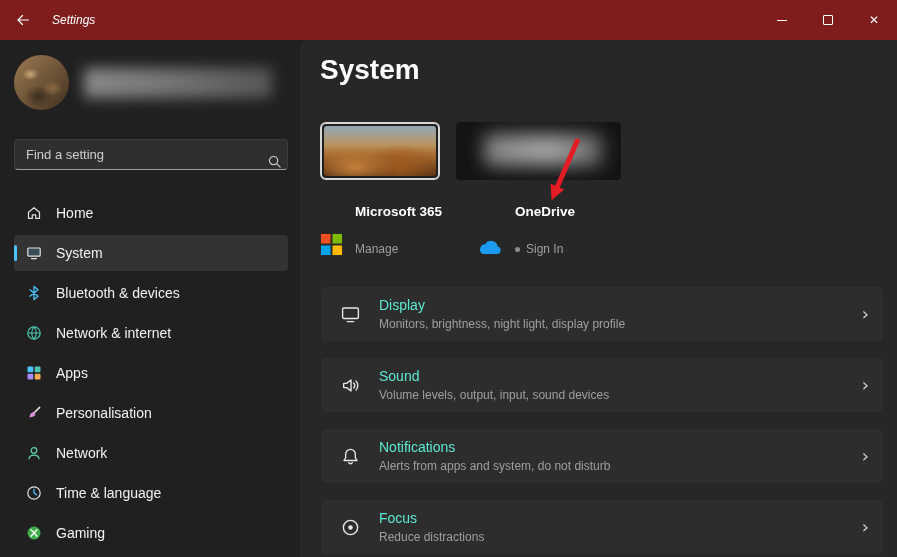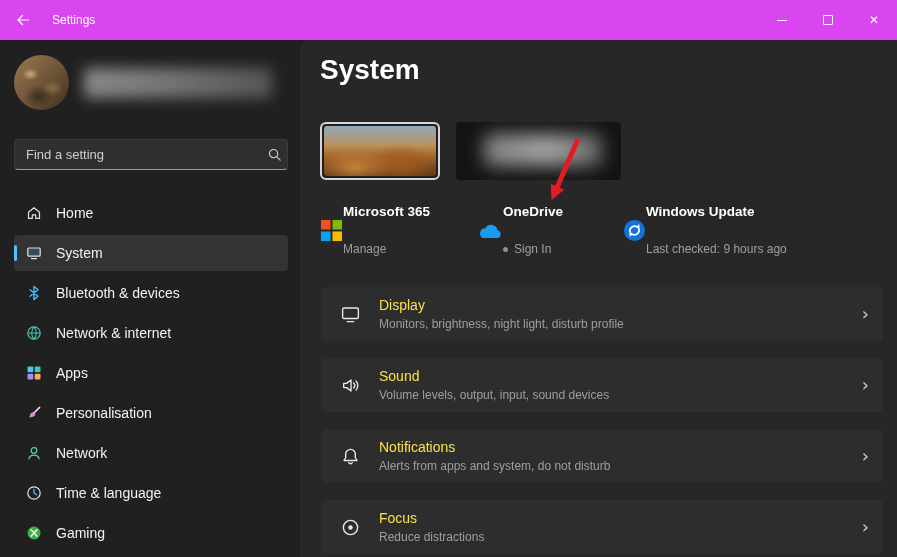--- a/index.html
+++ b/index.html
@@ -1,21 +1,21 @@
 <!DOCTYPE html>
 <html><head>
 <meta charset="utf-8">
 <style>
   * { box-sizing: border-box; margin: 0; padding: 0; }
   html,body { width:897px; height:557px; overflow:hidden; background:#111; }
   body { font-family:"Liberation Sans","DejaVu Sans",sans-serif; }
   .window { position:relative; width:897px; height:557px; background:#202020; overflow:hidden; color:#fff; }
 
   
-  .titlebar { height:40px; display:flex; align-items:center; padding-left:6px; background:#d946ef; }
+  .titlebar { height:40px; display:flex; align-items:center; padding-left:6px; background:#7f1d1d;font-style:italic; }
   .back-btn { width:34px; height:30px; display:flex; align-items:center; justify-content:center; border-radius:4px; cursor:pointer; }
   .tb-title { font-size:12px; color:#fff; margin-left:12px; }
   .win-controls { margin-left:auto; display:flex; height:40px; align-self:flex-start; }
   .win-btn { width:46px; height:40px; display:flex; align-items:center; justify-content:center; font-size:12px; color:#fff; cursor:pointer; }
   .min-glyph { display:block; width:10px; height:1px; background:#fff; }
   .max-glyph { display:block; width:10px; height:10px; border:1px solid #fff; border-radius:1px; }
 
   
   .content { display:flex; height:517px; }
   .sidebar { width:300px; flex-shrink:0; padding:0 12px 0 14px; }
@@ -26,21 +26,21 @@
   .avatar { width:55px; height:55px; border-radius:50%; flex-shrink:0;
     background: radial-gradient(14px 10px at 30% 35%, #caa87a 0%, transparent 60%),
                 radial-gradient(16px 12px at 70% 60%, #8a6a45 0%, transparent 65%),
                 radial-gradient(20px 16px at 45% 75%, #3c2f20 0%, transparent 70%),
                 linear-gradient(135deg, #9c7a52 0%, #6b5236 55%, #41301f 100%); }
   .name-blur { margin-left:15px; width:188px; height:30px; border-radius:3px;
     background: linear-gradient(90deg,#9c9c9c 0%, #848484 45%, #5f5f5f 100%);
     filter: blur(7px); opacity:.85; }
 
   .searchbox { margin-top:29px; height:31px; background:#2f2f2f; border:1px solid #3c3c3c; border-bottom:1px solid #9a9a9a;
-    border-radius:4px; display:flex; align-items:center; }
+    border-radius:4px; display:flex; align-items:flex-end; }
   .searchbox input { flex:1; height:100%; background:transparent; border:none; outline:none; color:#e8e8e8; font-size:13px; padding:0 8px 0 11px; font-family:inherit; }
   .searchbox input::placeholder { color:#cfcfcf; }
   .search-icon { width:26px; display:flex; align-items:center; justify-content:center; }
 
   .nav { margin-top:25px; }
   .nav-item { position:relative; height:36px; margin-bottom:4px; border-radius:4px; display:flex; align-items:center; gap:14px; padding-left:12px; font-size:14px; color:#f2f2f2; cursor:pointer; }
   .nav-item.selected { background:#333333; }
   .nav-item.selected::before { content:""; position:absolute; left:0; top:10px; width:3px; height:16px; border-radius:2px; background:#4cc2ff; }
   .nav-ico { width:16px; height:16px; flex-shrink:0; display:flex; align-items:center; justify-content:center; }
 
@@ -52,33 +52,33 @@
   .device-preview .thumb { width:100%; height:100%; border-radius:3px;
     background:
       radial-gradient(55px 26px at 28% 82%, #c4803a 0%, rgba(196,128,58,0) 70%),
       radial-gradient(48px 30px at 68% 78%, #a05a20 0%, rgba(160,90,32,0) 70%),
       linear-gradient(180deg, #93a9ba 0%, #b9935d 38%, #a86a2e 58%, #7d4a1e 82%, #5e3716 100%); }
   .device-name-card { width:165px; height:58px; background:#141414; border-radius:4px; position:relative; overflow:hidden; }
   .device-name-card .blob { position:absolute; left:28px; top:12px; width:118px; height:32px; border-radius:6px;
     background: linear-gradient(90deg,#8f8f8f 0%, #b5b5b5 55%, #6f6f6f 100%); filter: blur(9px); opacity:.9; }
 
   .quick-row { margin-top:24px; display:flex; align-items:flex-start; }
-  .quick-card { display:flex; gap:0; align-items:center; cursor:pointer; }
+  .quick-card { display:flex; gap:12px; align-items:flex-end; cursor:pointer; }
   .qc-1 { width:156px; } .qc-2 { width:147px; }
   .quick-icon { flex-shrink:0; margin-top:1px; display:flex; align-items:center; justify-content:center; }
   .qtitle { font-size:13.5px; font-weight:700; color:#fff; }
   .qsub { margin-top:23px; font-size:12px; color:#9f9f9f; display:flex; align-items:center; gap:6px; }
   .status-dot { width:5px; height:5px; border-radius:50%; background:#8f8f8f; display:inline-block; }
 
   .rows { margin-top:30px; }
   .srow { height:56px; background:#2d2d2d; border:1px solid #262626; border-radius:5px; margin-bottom:15px;
     display:flex; align-items:center; padding:0 14px 0 18px; cursor:pointer; }
   .srow-ico { width:22px; height:22px; flex-shrink:0; display:flex; align-items:center; justify-content:center; }
   .srow-text { margin-left:18px; }
-  .srow-title { font-size:14px; color:#fde047; }
+  .srow-title { font-size:14px; color:#5eead4; }
   .srow-sub { margin-top:4px; font-size:12px; color:#9f9f9f; }
   .chevron { margin-left:auto; color:#cfcfcf; font-size:18px; line-height:1; font-family:"DejaVu Sans",sans-serif; }
 
   .annotation-layer { position:absolute; left:0; top:0; width:897px; height:557px; pointer-events:none; z-index:50; }
 </style>
 </head>
 <body>
 
 <div class="window">
 
@@ -254,52 +254,35 @@
           </span>
           <div class="quick-text">
             <div class="qtitle">OneDrive</div>
             <div class="qsub">
               <span class="status-dot"></span>
               <span>Sign In</span>
             </div>
           </div>
         </div>
 
-        <div class="quick-card">
-          <span class="quick-icon">
-            <svg width="23" height="23" viewBox="0 0 24 24">
-                <circle cx="12" cy="12" r="11" fill="#1573d6"></circle>
-                <path d="M7.3 13.6 a5 5 0 0 1 8.4 -4.6" stroke="#ffffff" stroke-width="1.8" fill="none" stroke-linecap="round"></path>
-                <path d="M16.7 10.4 a5 5 0 0 1 -8.4 4.6" stroke="#ffffff" stroke-width="1.8" fill="none" stroke-linecap="round"></path>
-                <path d="M16.9 5.2 l.5 3.9 -3.7 -.6 z" fill="#ffffff"></path>
-                <path d="M7.1 18.8 l-.5 -3.9 3.7 .6 z" fill="#ffffff"></path>
-              </svg>
-          </span>
-          <div class="quick-text">
-            <div class="qtitle">Windows Update</div>
-            <div class="qsub">
-                <span>Last checked: 9 hours ago</span>
-              </div>
-          </div>
-        </div>
 
       </div>
 
       <div class="rows">
 
         <div class="srow">
           <span class="srow-ico">
             <svg width="21" height="21" viewBox="0 0 20 20">
                 <rect x="2.5" y="3.8" width="15" height="10" rx="1.2" fill="none" stroke="#e8e8e8" stroke-width="1.3"></rect>
                 <path d="M7 16.8 h6" stroke="#e8e8e8" stroke-width="1.3" stroke-linecap="round"></path>
               </svg>
           </span>
           <div class="srow-text">
             <div class="srow-title">Display</div>
-            <div class="srow-sub">Monitors, brightness, night light, disturb profile</div>
+            <div class="srow-sub">Monitors, brightness, night light, display profile</div>
           </div>
           <span class="chevron">›</span>
         </div>
 
         <div class="srow">
           <span class="srow-ico">
             <svg width="21" height="21" viewBox="0 0 20 20">
                 <path d="M3.5 8 v4 h2.8 L10.5 15.2 V4.8 L6.3 8 Z" fill="none" stroke="#e8e8e8" stroke-width="1.3" stroke-linejoin="round"></path>
                 <path d="M13 7.6 a3.5 3.5 0 0 1 0 4.8 M15.2 5.6 a6.4 6.4 0 0 1 0 8.8" fill="none" stroke="#e8e8e8" stroke-width="1.3" stroke-linecap="round"></path>
               </svg>

